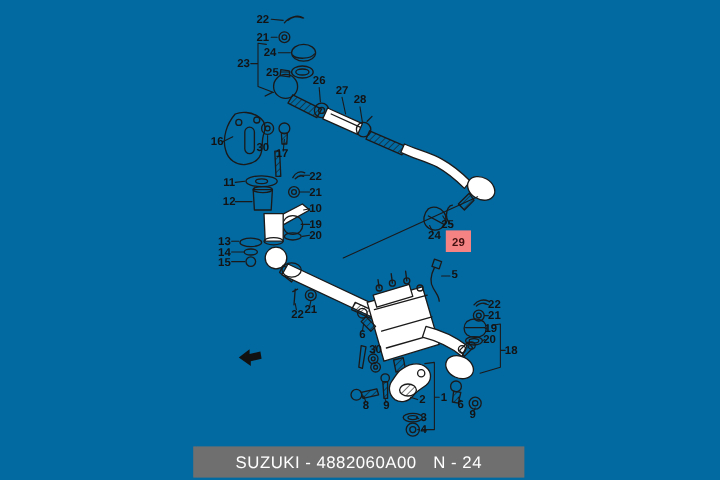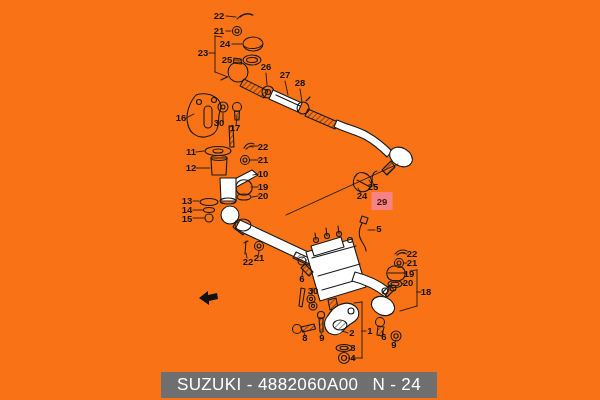--- a/index.html
+++ b/index.html
@@ -1,23 +1,23 @@
 <!DOCTYPE html>
 <html><head>
 <meta charset="utf-8">
 <style>
   html,body{margin:0;padding:0;background:#fff;}
-  .stage{position:relative;width:600px;height:400px;background:#f97316;overflow:hidden;
+  .stage{position:relative;width:600px;height:400px;background:#0369a1;overflow:hidden;
          font-family:"Liberation Sans",sans-serif;}
   .stage svg{position:absolute;left:0;top:0;}
   .callout{font:bold 9.5px "Liberation Sans",sans-serif;fill:#131313;text-anchor:middle;cursor:pointer;}
   .callout.hl{fill:#431010;}
   .footer-bar{position:absolute;left:161px;top:372px;width:276px;height:26px;background:#6f6f6f;
               color:#fff;display:flex;align-items:center;justify-content:center;gap:14px;
-              font-size:17px;letter-spacing:.4px;white-space:nowrap;}
+              font-size:14px;letter-spacing:.4px;white-space:nowrap;}
 </style>
 </head>
 <body>
 
 <div class="stage">
 <svg width="600" height="400" viewBox="0 0 600 400">
   <defs>
     <pattern id="hatch" patternUnits="userSpaceOnUse" width="4" height="4" patternTransform="rotate(45)">
       <line x1="0" y1="0" x2="0" y2="4" stroke="#1a1a1a" stroke-width="1"></line>
     </pattern>

